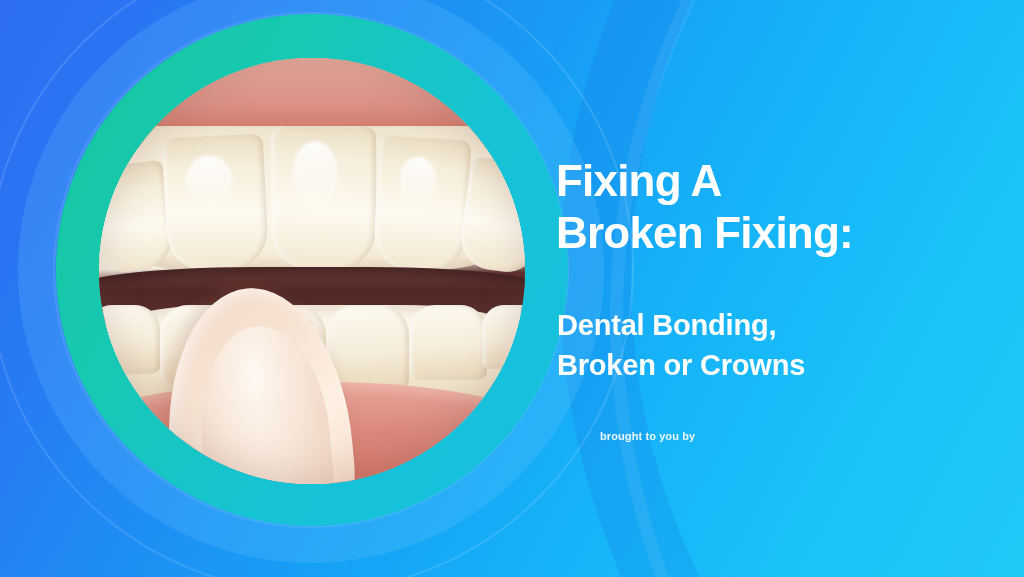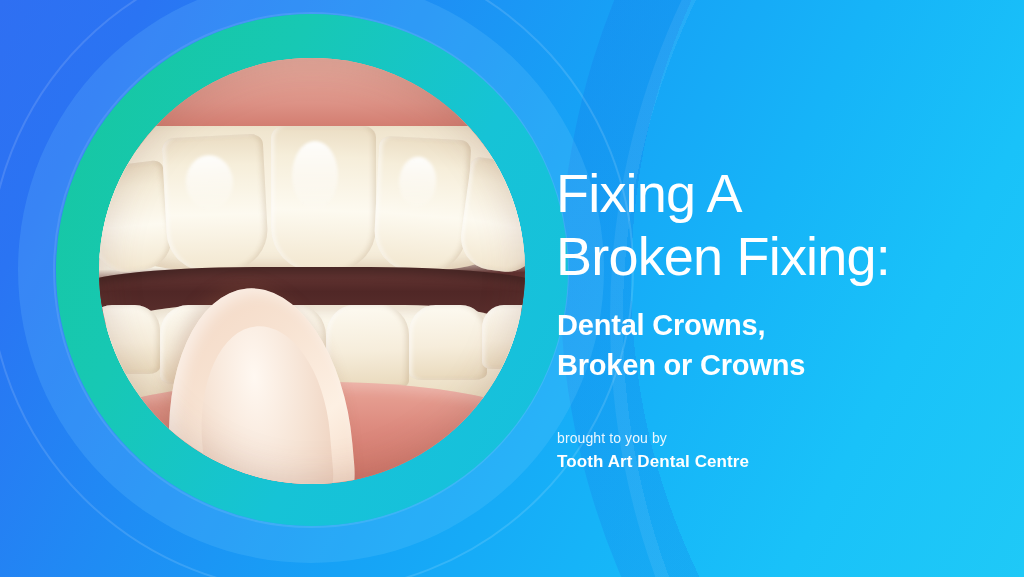--- a/index.html
+++ b/index.html
@@ -214,22 +214,22 @@
     box-shadow: inset 0 0 42px rgba(120,70,60,0.22);
   }
 
   
   .headline {
     position: absolute;
     left: 556px;
     top: 126px;
     width: 450px;
     color: #ffffff;
-    font-weight: 400;
-    font-size: 54px;
+    font-weight: 700;
+    font-size: 44px;
     line-height: 1.16;
     letter-spacing: -0.8px;
   }
   .subhead {
     position: absolute;
     left: 557px;
     top: 282px;
     width: 450px;
     color: #ffffff;
     font-weight: 700;
@@ -239,24 +239,25 @@
   }
   .credit {
     position: absolute;
     left: 557px;
     top: 428px;
     width: 420px;
   }
   .credit-pre {
     display: block;
     color: #eaf7ff;
-    font-weight: 400;
-    font-size: 14px;
+    font-weight: 700;
+    font-size: 11px;
     line-height: 1.5;
     letter-spacing: 0.1px;
+    margin-left: 43px;
   }
   .credit-name {
     display: block;
     color: #ffffff;
     font-weight: 700;
     font-size: 17px;
     line-height: 1.5;
     letter-spacing: 0.1px;
   }
 </style>
@@ -305,20 +306,19 @@
 
       <div class="ph-lowerlip"></div>
       <div class="ph-thumb"></div>
       <div class="ph-nail"></div>
       <div class="ph-vignette"></div>
     </div>
   </div>
 
   <h1 class="headline"><span>Fixing A</span><br><span>Broken Fixing:</span></h1>
 
-  <h2 class="subhead"><span>Dental Crowns,</span><br><span>Broken or Crowns</span></h2>
+  <h2 class="subhead"><span>Dental Bonding,</span><br><span>Broken or Crowns</span></h2>
 
   <div class="credit">
     <span class="credit-pre">brought to you by</span>
-    <span class="credit-name">Tooth Art Dental Centre</span>
   </div>
 
 </div>
 
 </body></html>

